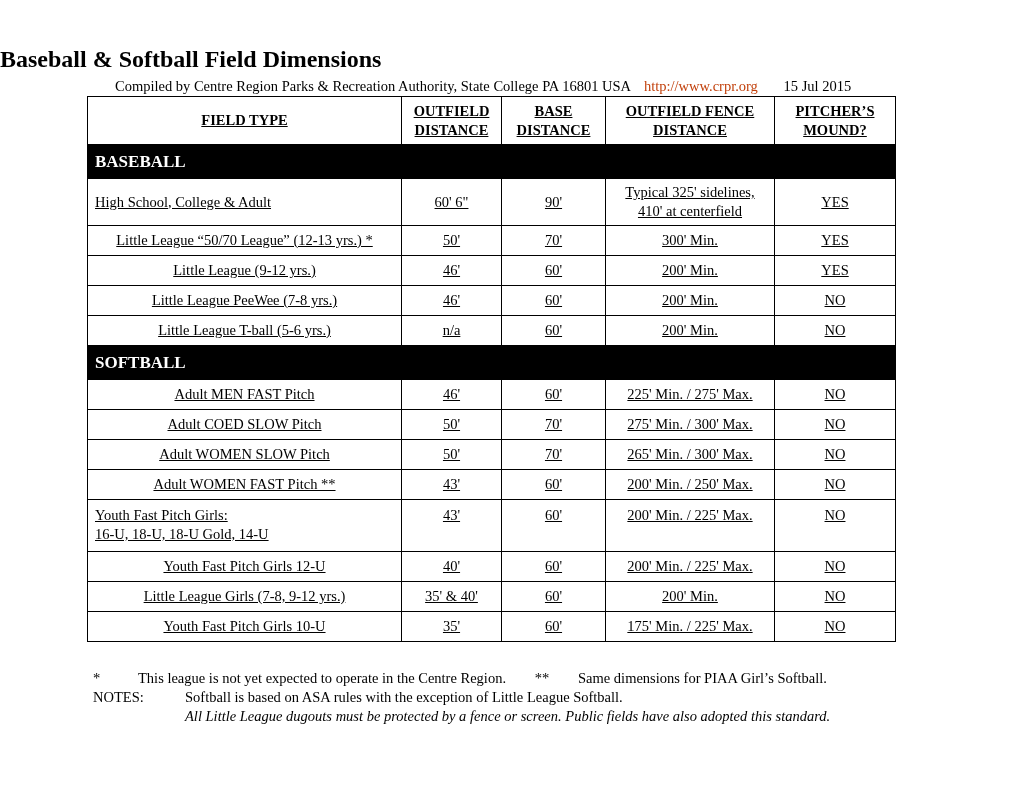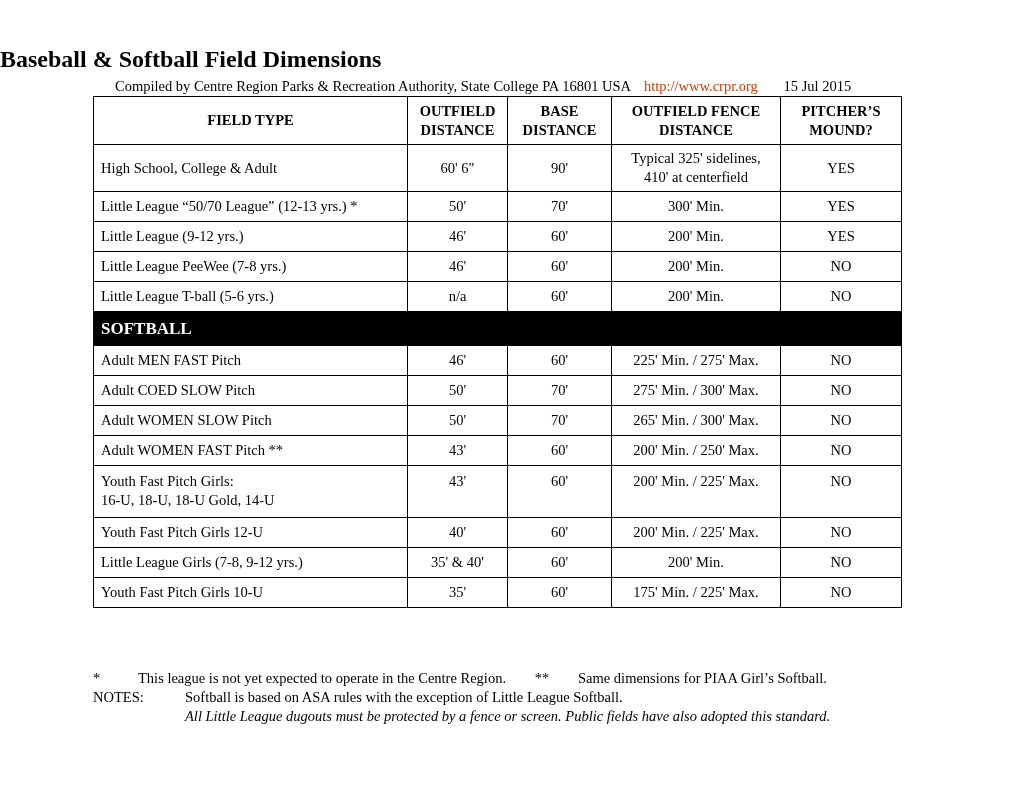--- a/index.html
+++ b/index.html
@@ -3,27 +3,27 @@
 <meta charset="utf-8">
 <style>
   html, body { margin:0; padding:0; background:#ffffff; }
   body { width:1024px; height:791px; position:relative; overflow:hidden;
          font-family:"Liberation Serif", serif; color:#000; }
   .title { position:absolute; top:46px; left:0; width:1024px; text-align:left;
            font-size:24px; font-weight:bold; }
   .subtitle { position:absolute; top:78px; left:115px; font-size:14.5px; white-space:nowrap; }
   .subtitle a { color:#c2410c; margin-left:10px; }
   .subtitle .date { margin-left:22px; }
-  table { position:absolute; top:96px; left:93px; width:808px; border-collapse:collapse;
-          font-size:14.5px; table-layout:fixed; }
+  table { position:absolute; top:96px; left:87px; width:808px; border-collapse:collapse;
+          font-size:14.5px; table-layout:fixed;text-decoration:underline; }
   td, th { border:1px solid #000; padding:0 7px; }
   th { font-weight:bold; text-align:center; line-height:19px; height:47px; }
   td.c { text-align:center; }
   tr.sec td { background:#000; color:#fff; font-weight:bold; font-size:17px; height:33px; padding-left:7px; }
-  tr.r td { height:29px; }
+  tr.r td { height:29px;text-align:center; }
   tr.tall td { height:46px; line-height:19px; }
   tr.tall2 td { height:45px; line-height:19px; vertical-align:top; padding-top:6px; }
   .notes { position:absolute; left:93px; font-size:14.5px; white-space:nowrap; }
 </style>
 </head>
 <body>
 
 <div class="title">Baseball &amp; Softball Field Dimensions</div>
 <div class="subtitle">
   <span>Compiled by Centre Region Parks &amp; Recreation Authority, State College PA 16801 USA</span>
@@ -41,20 +41,24 @@
   </colgroup>
   <tbody>
       <tr>
     <th>FIELD TYPE</th>
     <th><span>OUTFIELD</span><br><span>DISTANCE</span></th>
     <th><span>BASE</span><br><span>DISTANCE</span></th>
     <th><span>OUTFIELD FENCE</span><br><span>DISTANCE</span></th>
     <th><span>PITCHER’S</span><br><span>MOUND?</span></th>
   </tr>
 
+  <tr class="sec">
+    <td colspan="3">BASEBALL</td>
+        <td colspan="2"></td>
+  </tr>
   <tr class="tall">
     <td>High School, College &amp; Adult</td>
     <td class="c">60' 6"</td>
     <td class="c">90'</td>
     <td class="c"><span>Typical 325' sidelines,</span><br><span>410' at centerfield</span></td>
     <td class="c">YES</td>
   </tr>
   <tr class="r">
     <td>Little League “50/70 League” (12-13 yrs.) *</td>
         <td class="c">50'</td>

